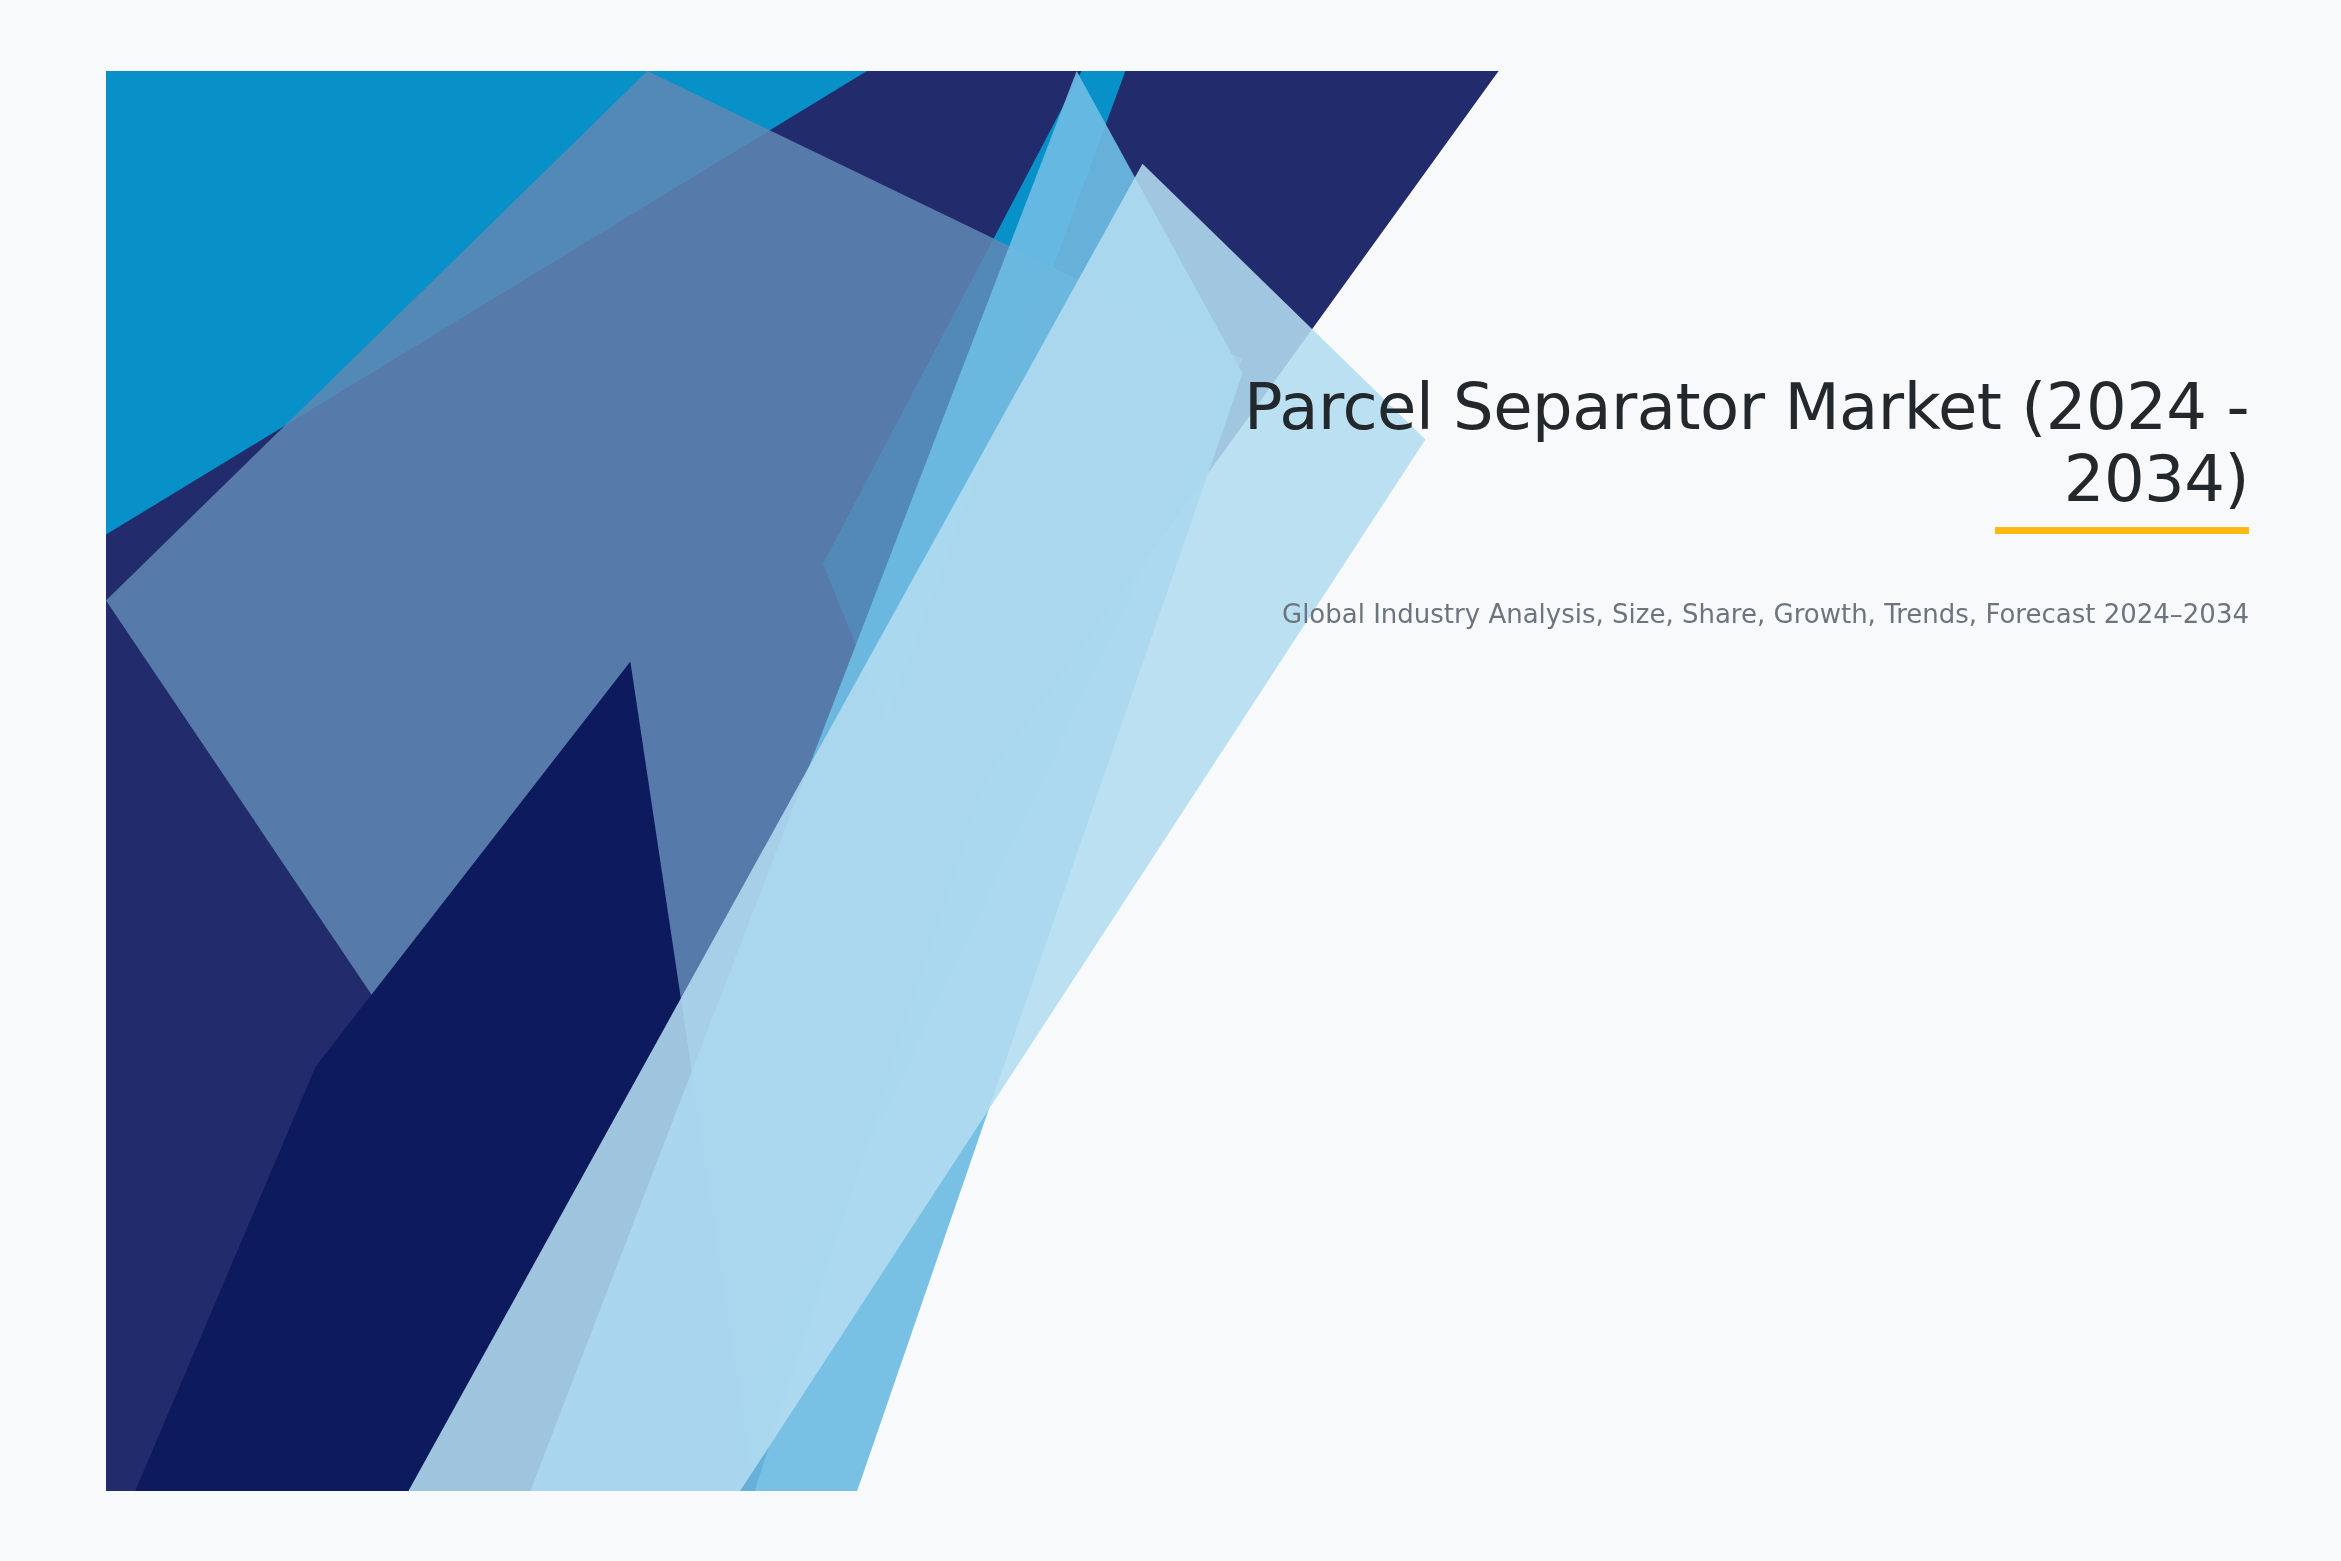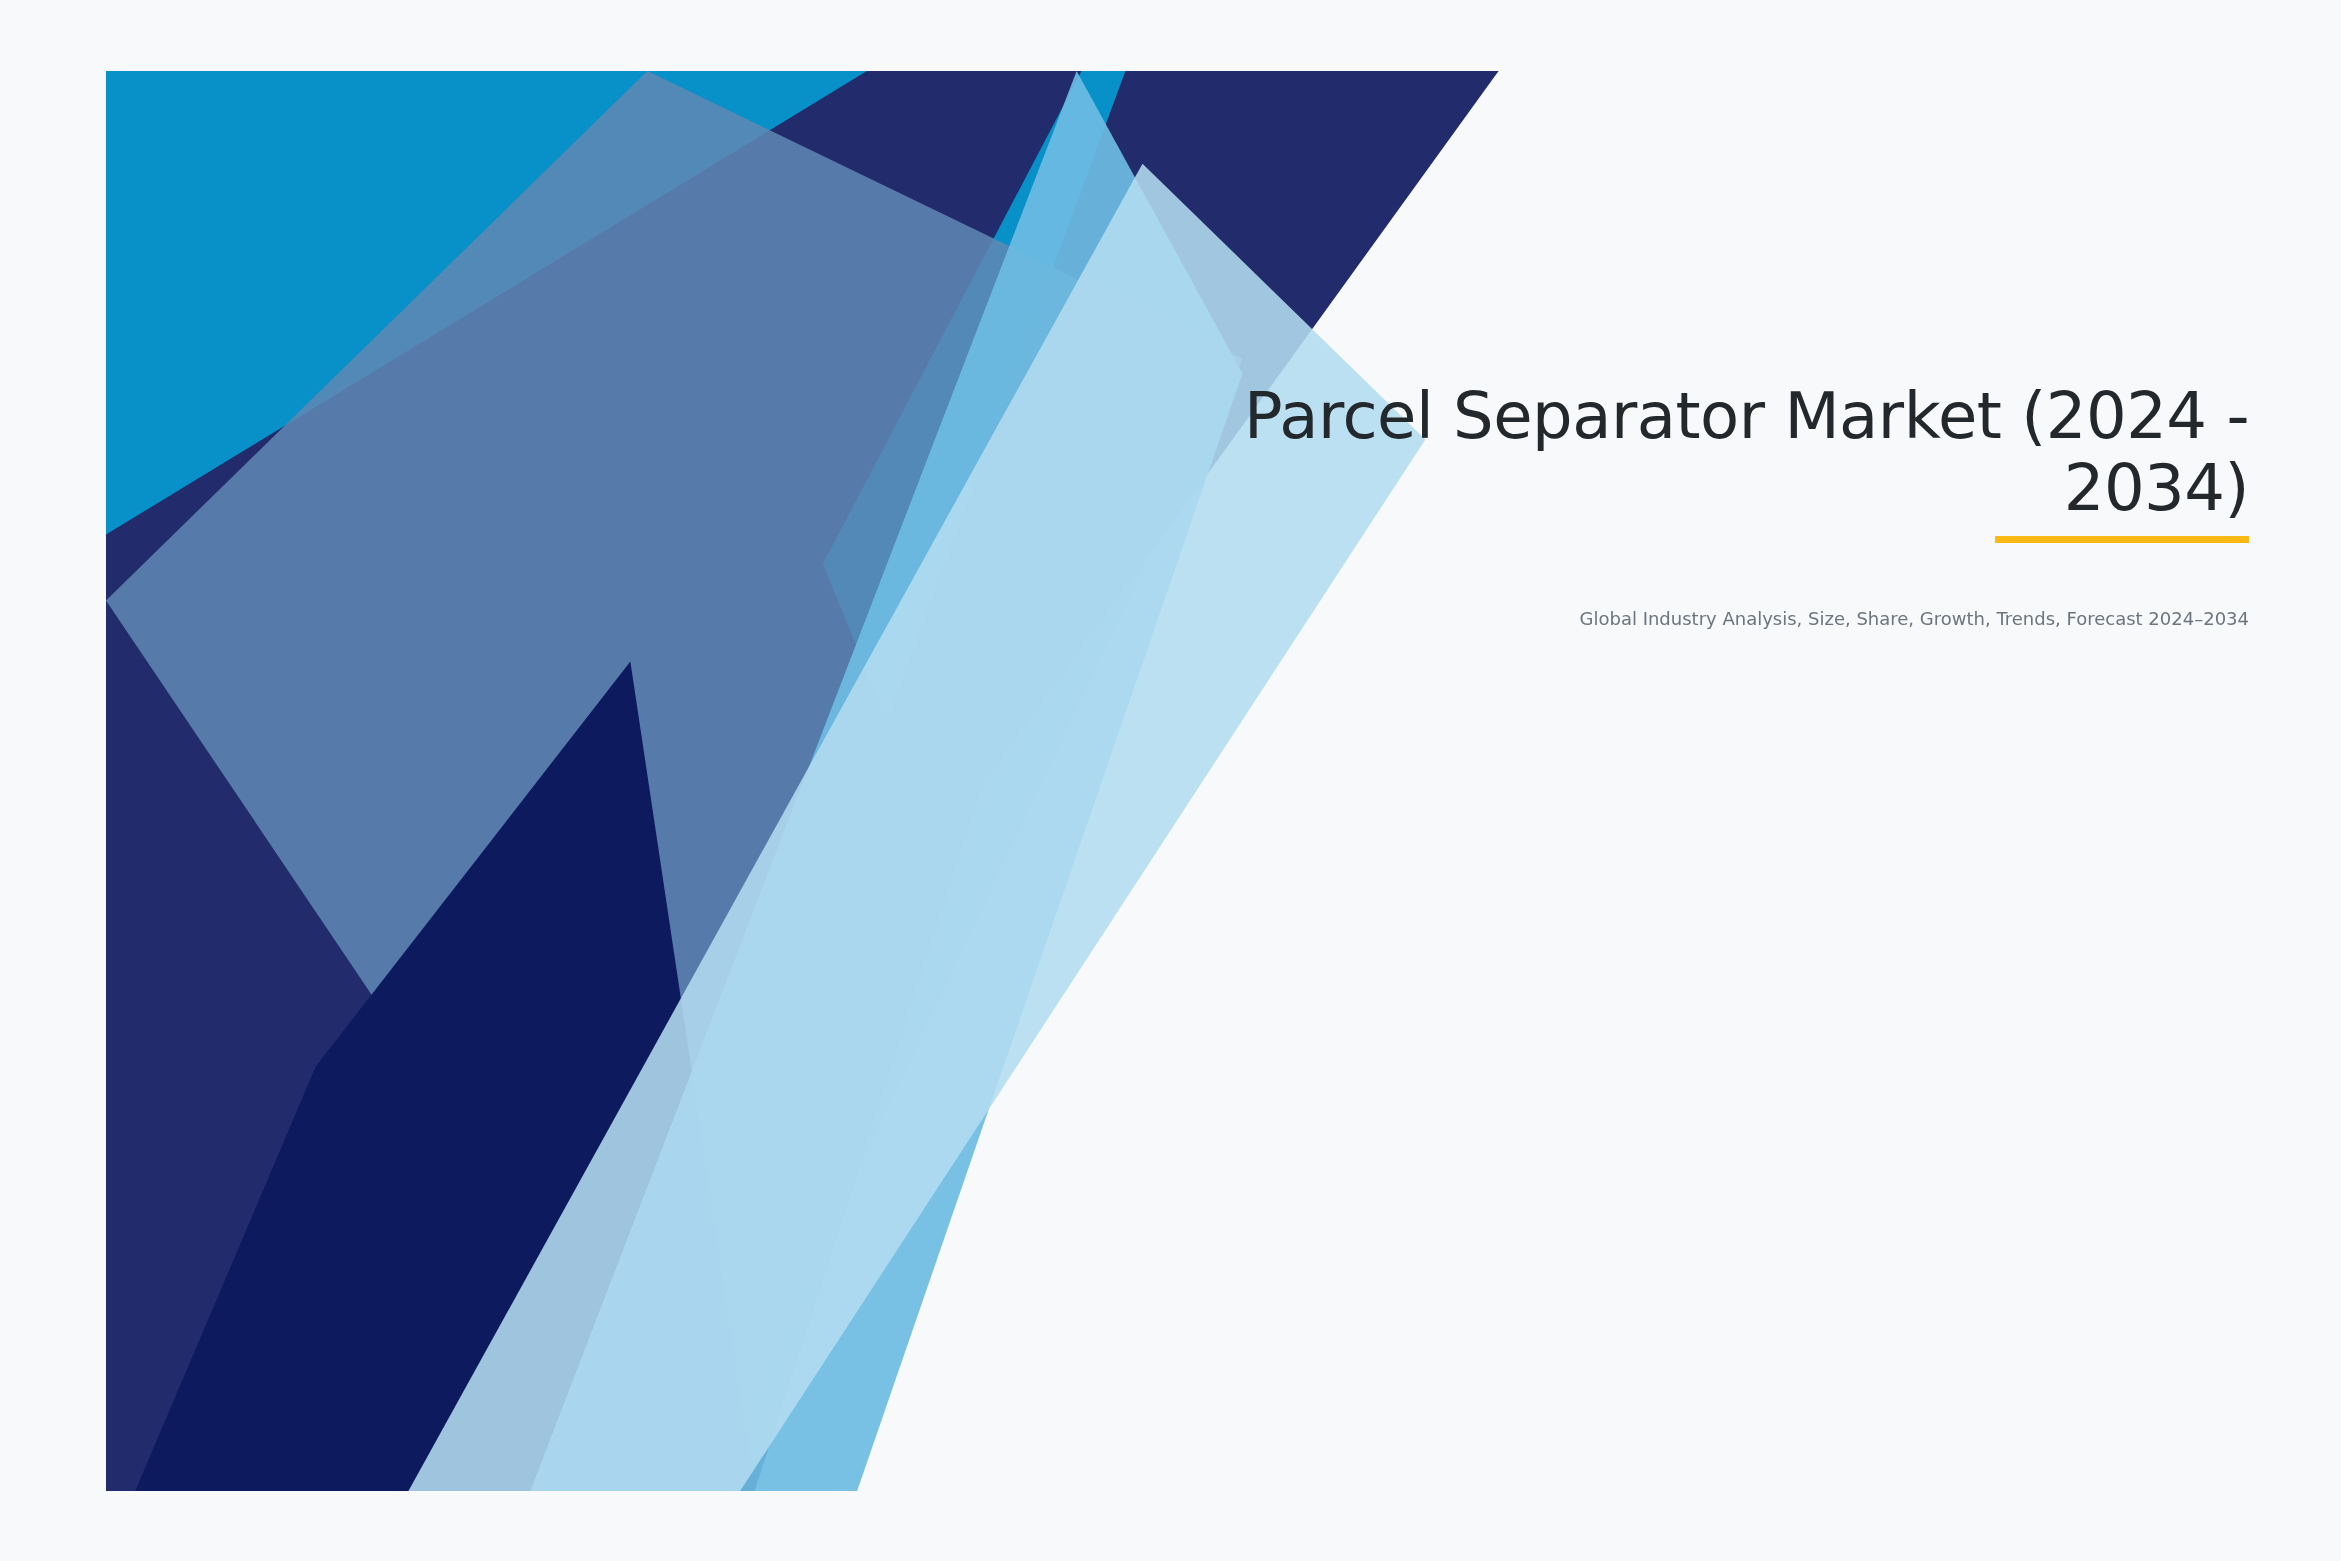--- a/index.html
+++ b/index.html
@@ -34,21 +34,21 @@
   #artwork svg {
     display: block;
     width: 100%;
     height: 100%;
   }
 
   
   #text-block {
     position: absolute;
     left: 1054px;
-    top: 380px;
+    top: 371px;
     width: 1195px;
     text-align: right;
   }
 
   #title-wrap {
     position: relative;
     display: block;
   }
 
   #page-title {
@@ -70,21 +70,21 @@
     width: 254px;
     height: 7.3px;
     background: #FCB913;
   }
 
   #page-subtitle {
     margin: 0;
     padding-top: 82px;
     font-family: "DejaVu Sans", sans-serif;
     font-weight: 400;
-    font-size: 18px;
+    font-size: 26px;
     line-height: 1.30;
     color: #6C757D;
     text-align: right;
   }
 </style>
 </head>
 <body>
 
 <div id="slide">
 

